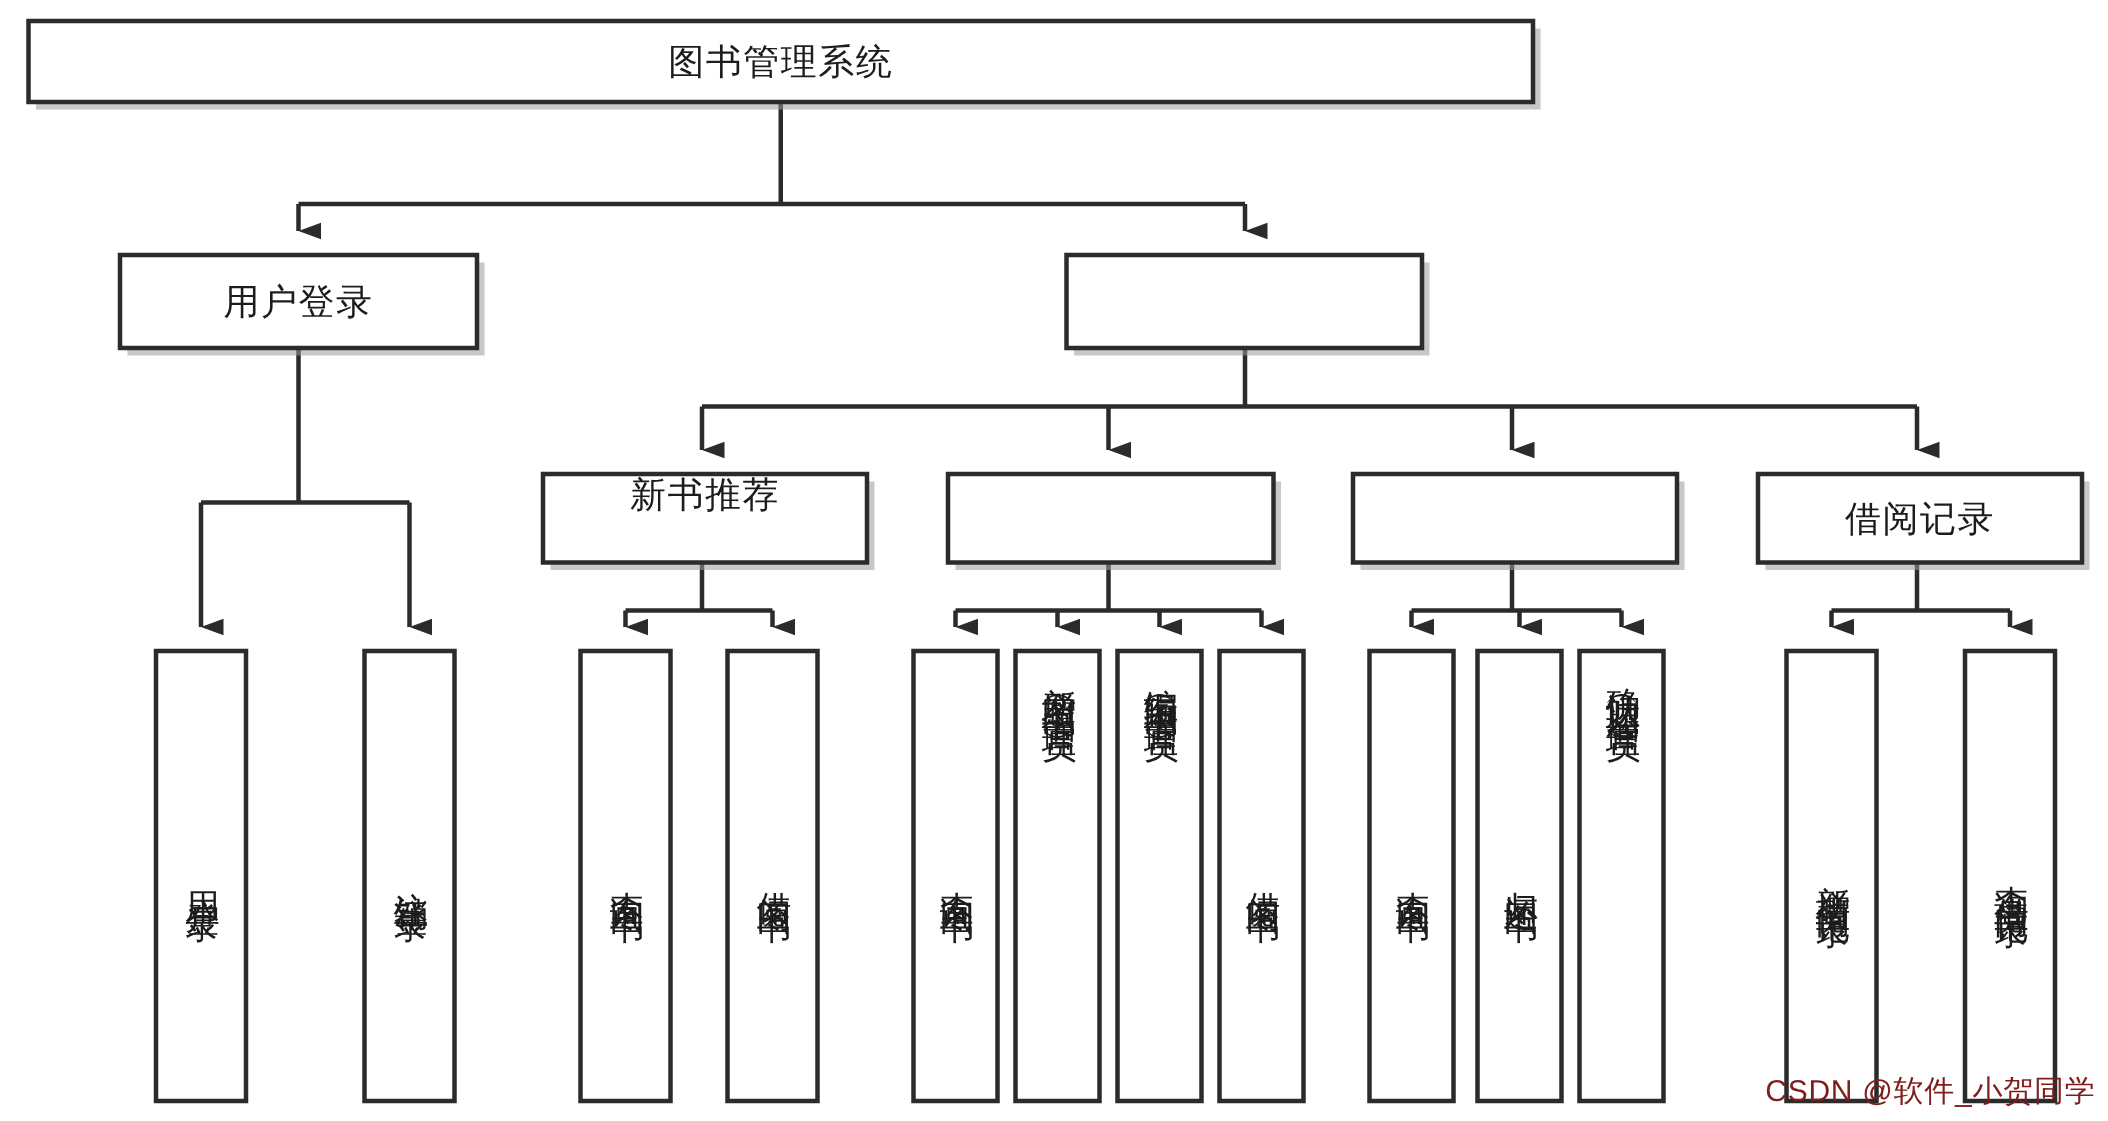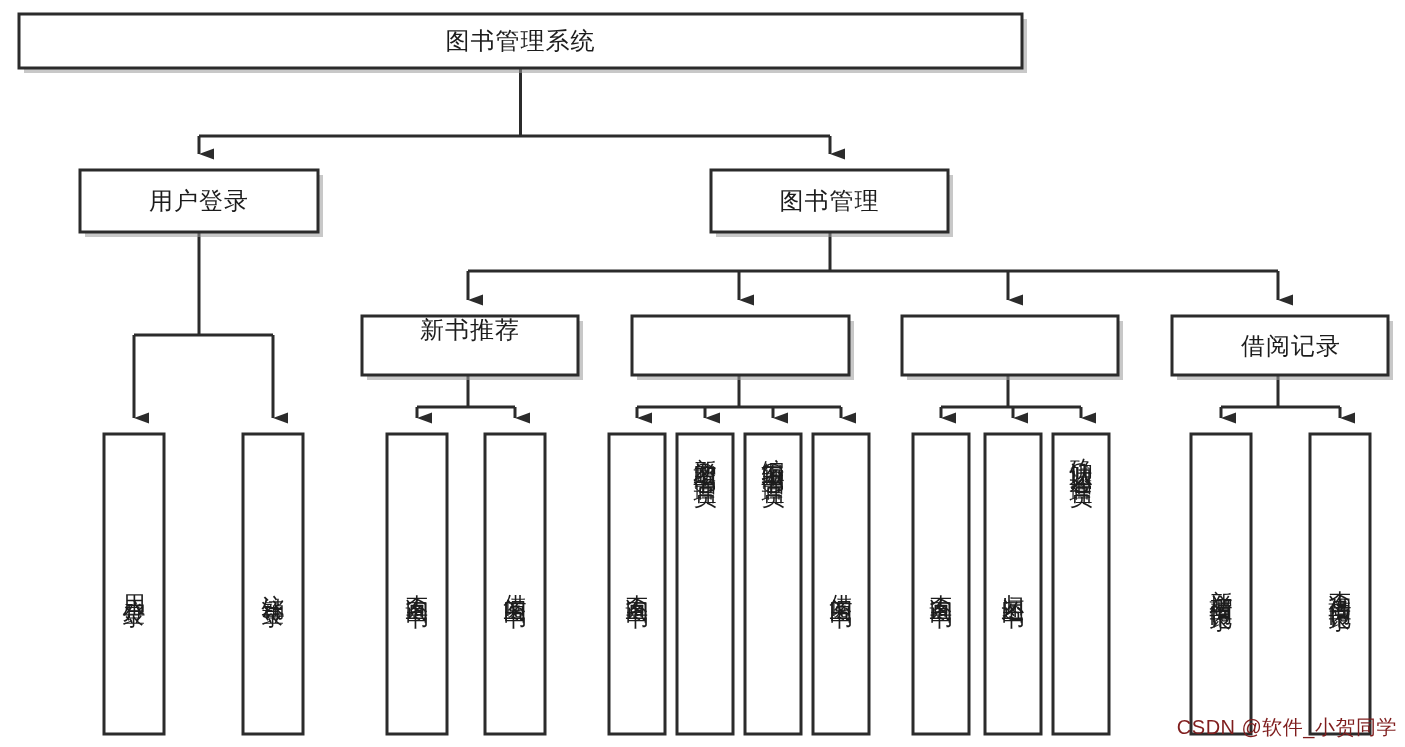--- a/index.html
+++ b/index.html
@@ -184,31 +184,28 @@
   </svg>
 
   <div class="horiz-label-wrap" style="left:19px; top:14px; width:1003px; height:54px;">
     <span class="horiz-label">图书管理系统</span>
   </div>
 
   <div class="horiz-label-wrap" style="left:80px; top:170px; width:238px; height:62px;">
     <span class="horiz-label">用户登录</span>
   </div>
 
-  <div class="horiz-label-wrap" style="left:711px; top:170px; width:237px; height:62px;">
-    <span class="horiz-label">图书管理</span>
-  </div>
 
   <div class="horiz-label-wrap" style="left:362px; top:300px; width:216px; height:59px;">
     <span class="horiz-label">新书推荐</span>
   </div>
 
 
 
-  <div class="horiz-label-wrap" style="left:1172px; top:316px; width:216px; height:59px;margin-left:11px;">
+  <div class="horiz-label-wrap" style="left:1172px; top:316px; width:216px; height:59px;">
     <span class="horiz-label">借阅记录</span>
   </div>
 
   <div class="vert-label-wrap" style="left:104px; top:434px; width:60px; height:300px;">
     <span class="vert-label">用户登录</span>
   </div>
   <div class="vert-label-wrap" style="left:243px; top:434px; width:60px; height:300px;">
     <span class="vert-label">注销登录</span>
   </div>
   <div class="vert-label-wrap" style="left:387px; top:434px; width:60px; height:300px;">

